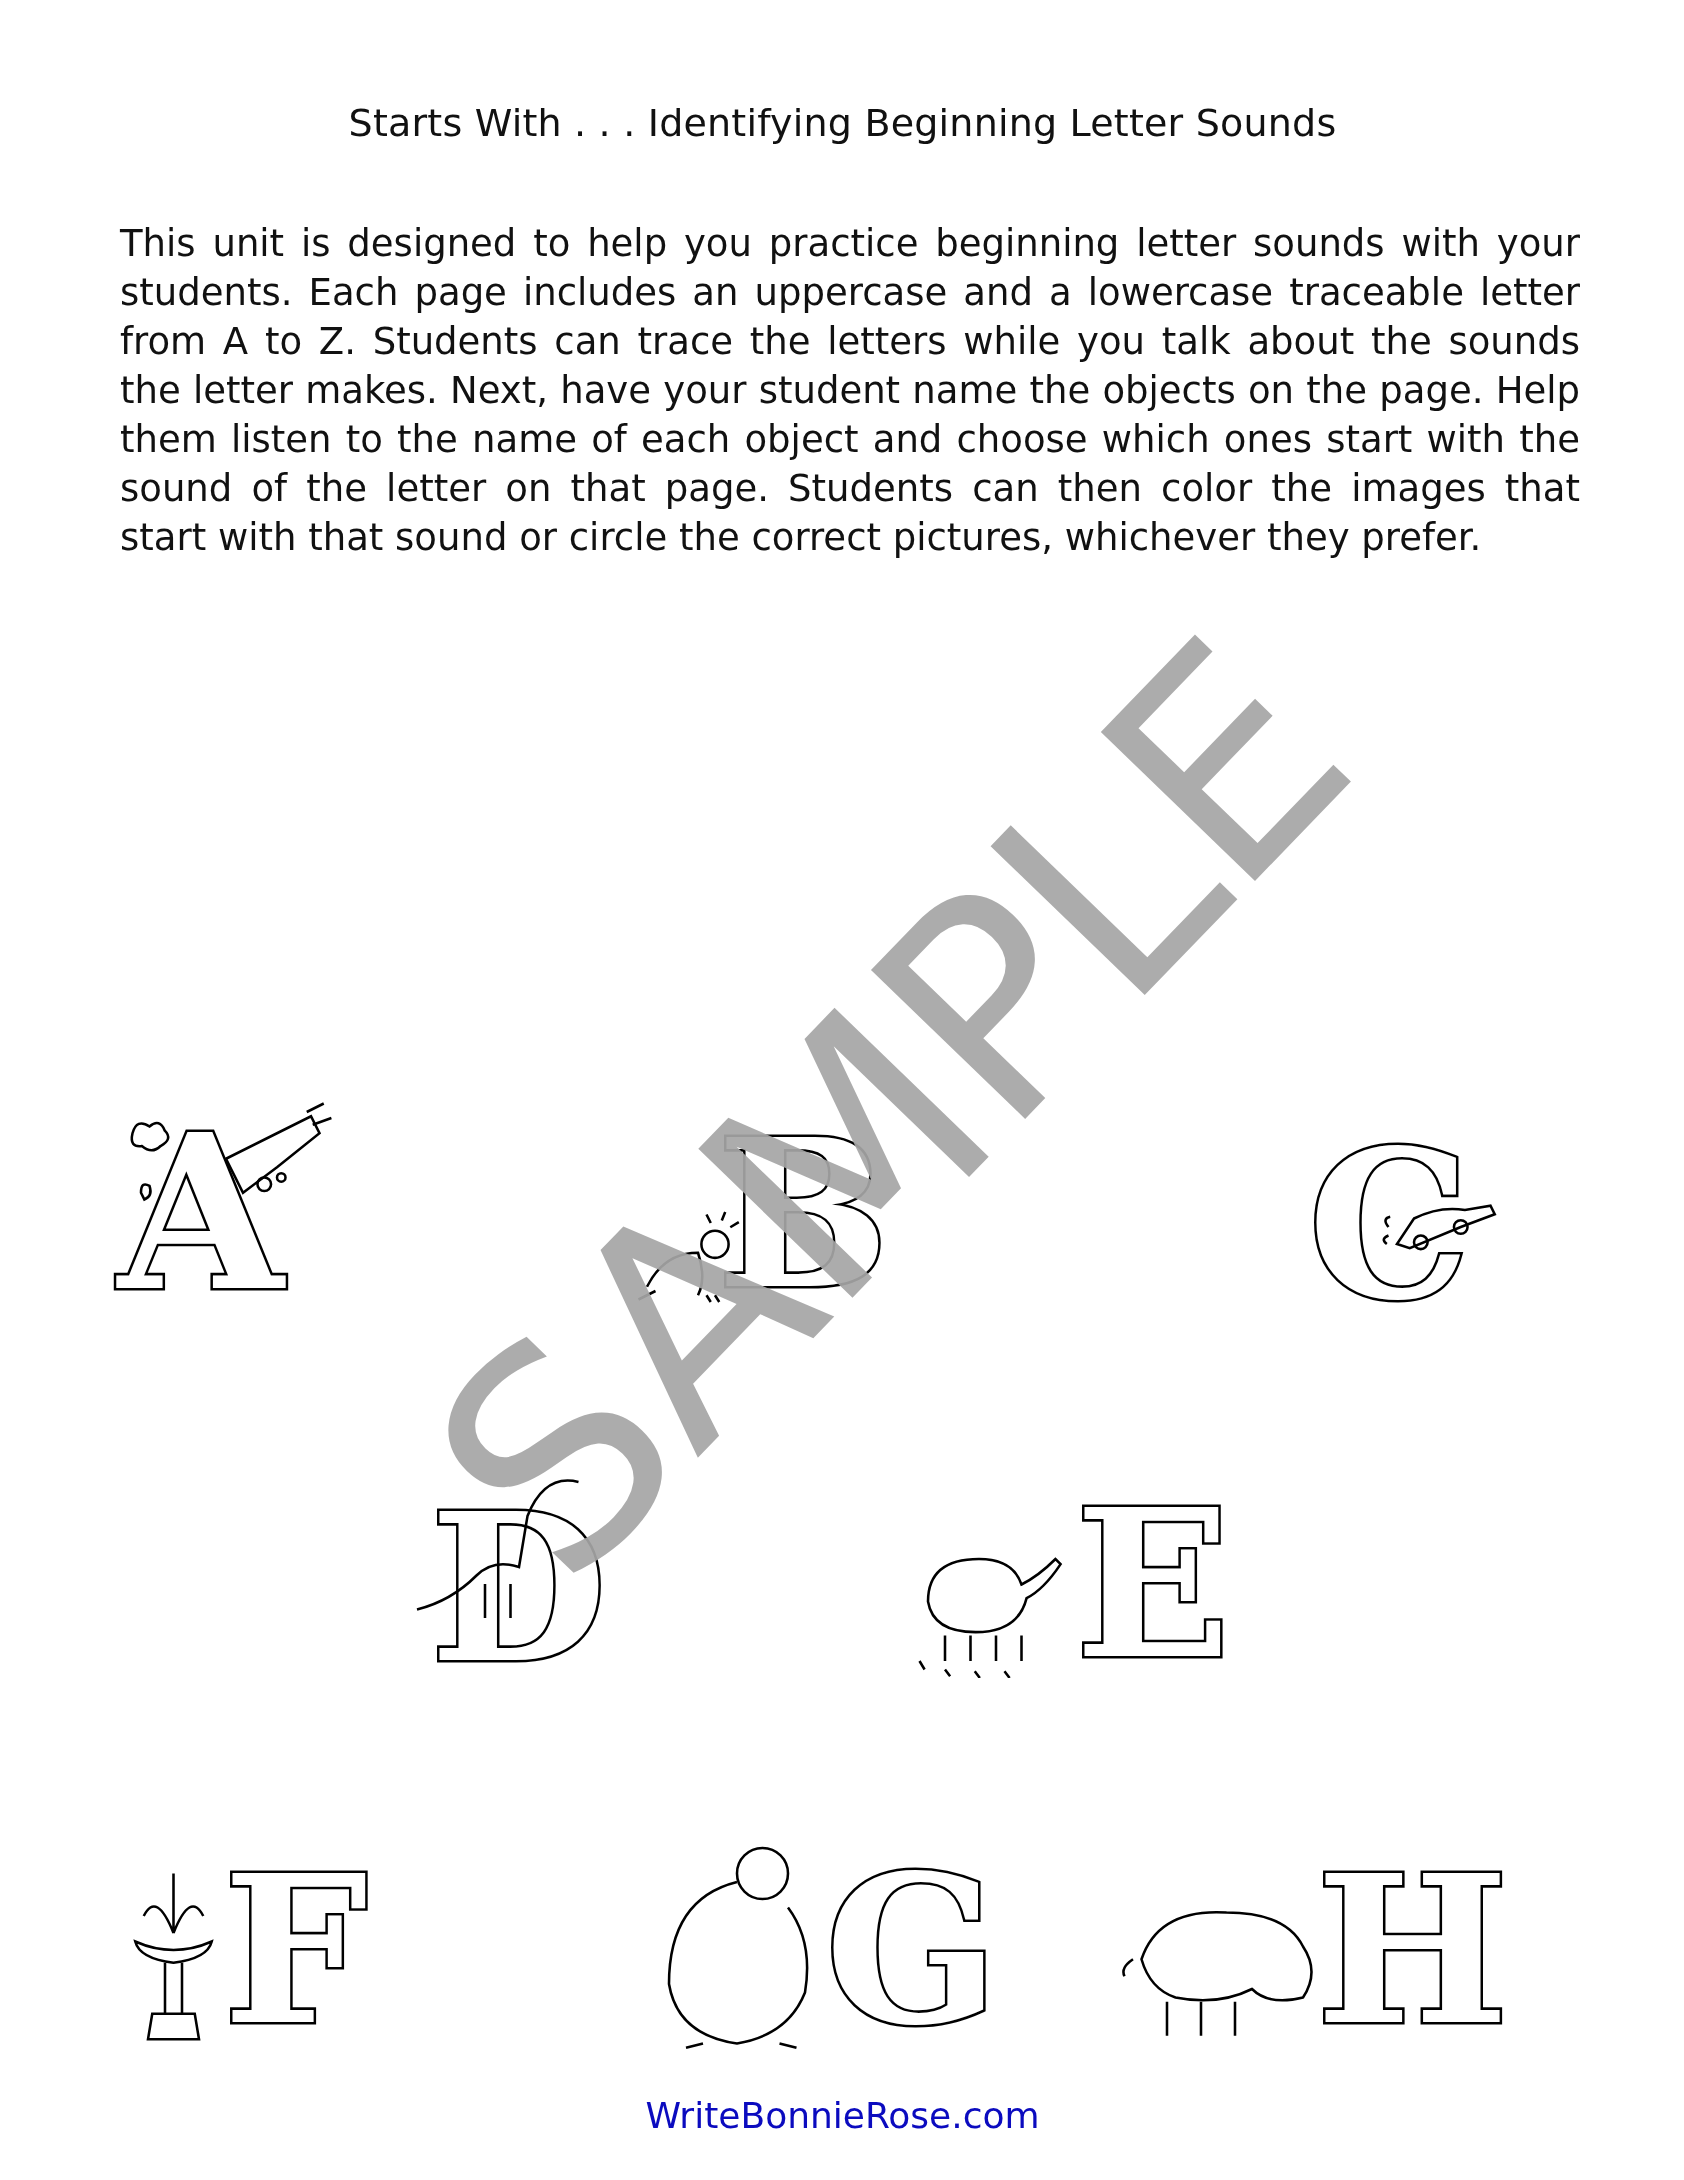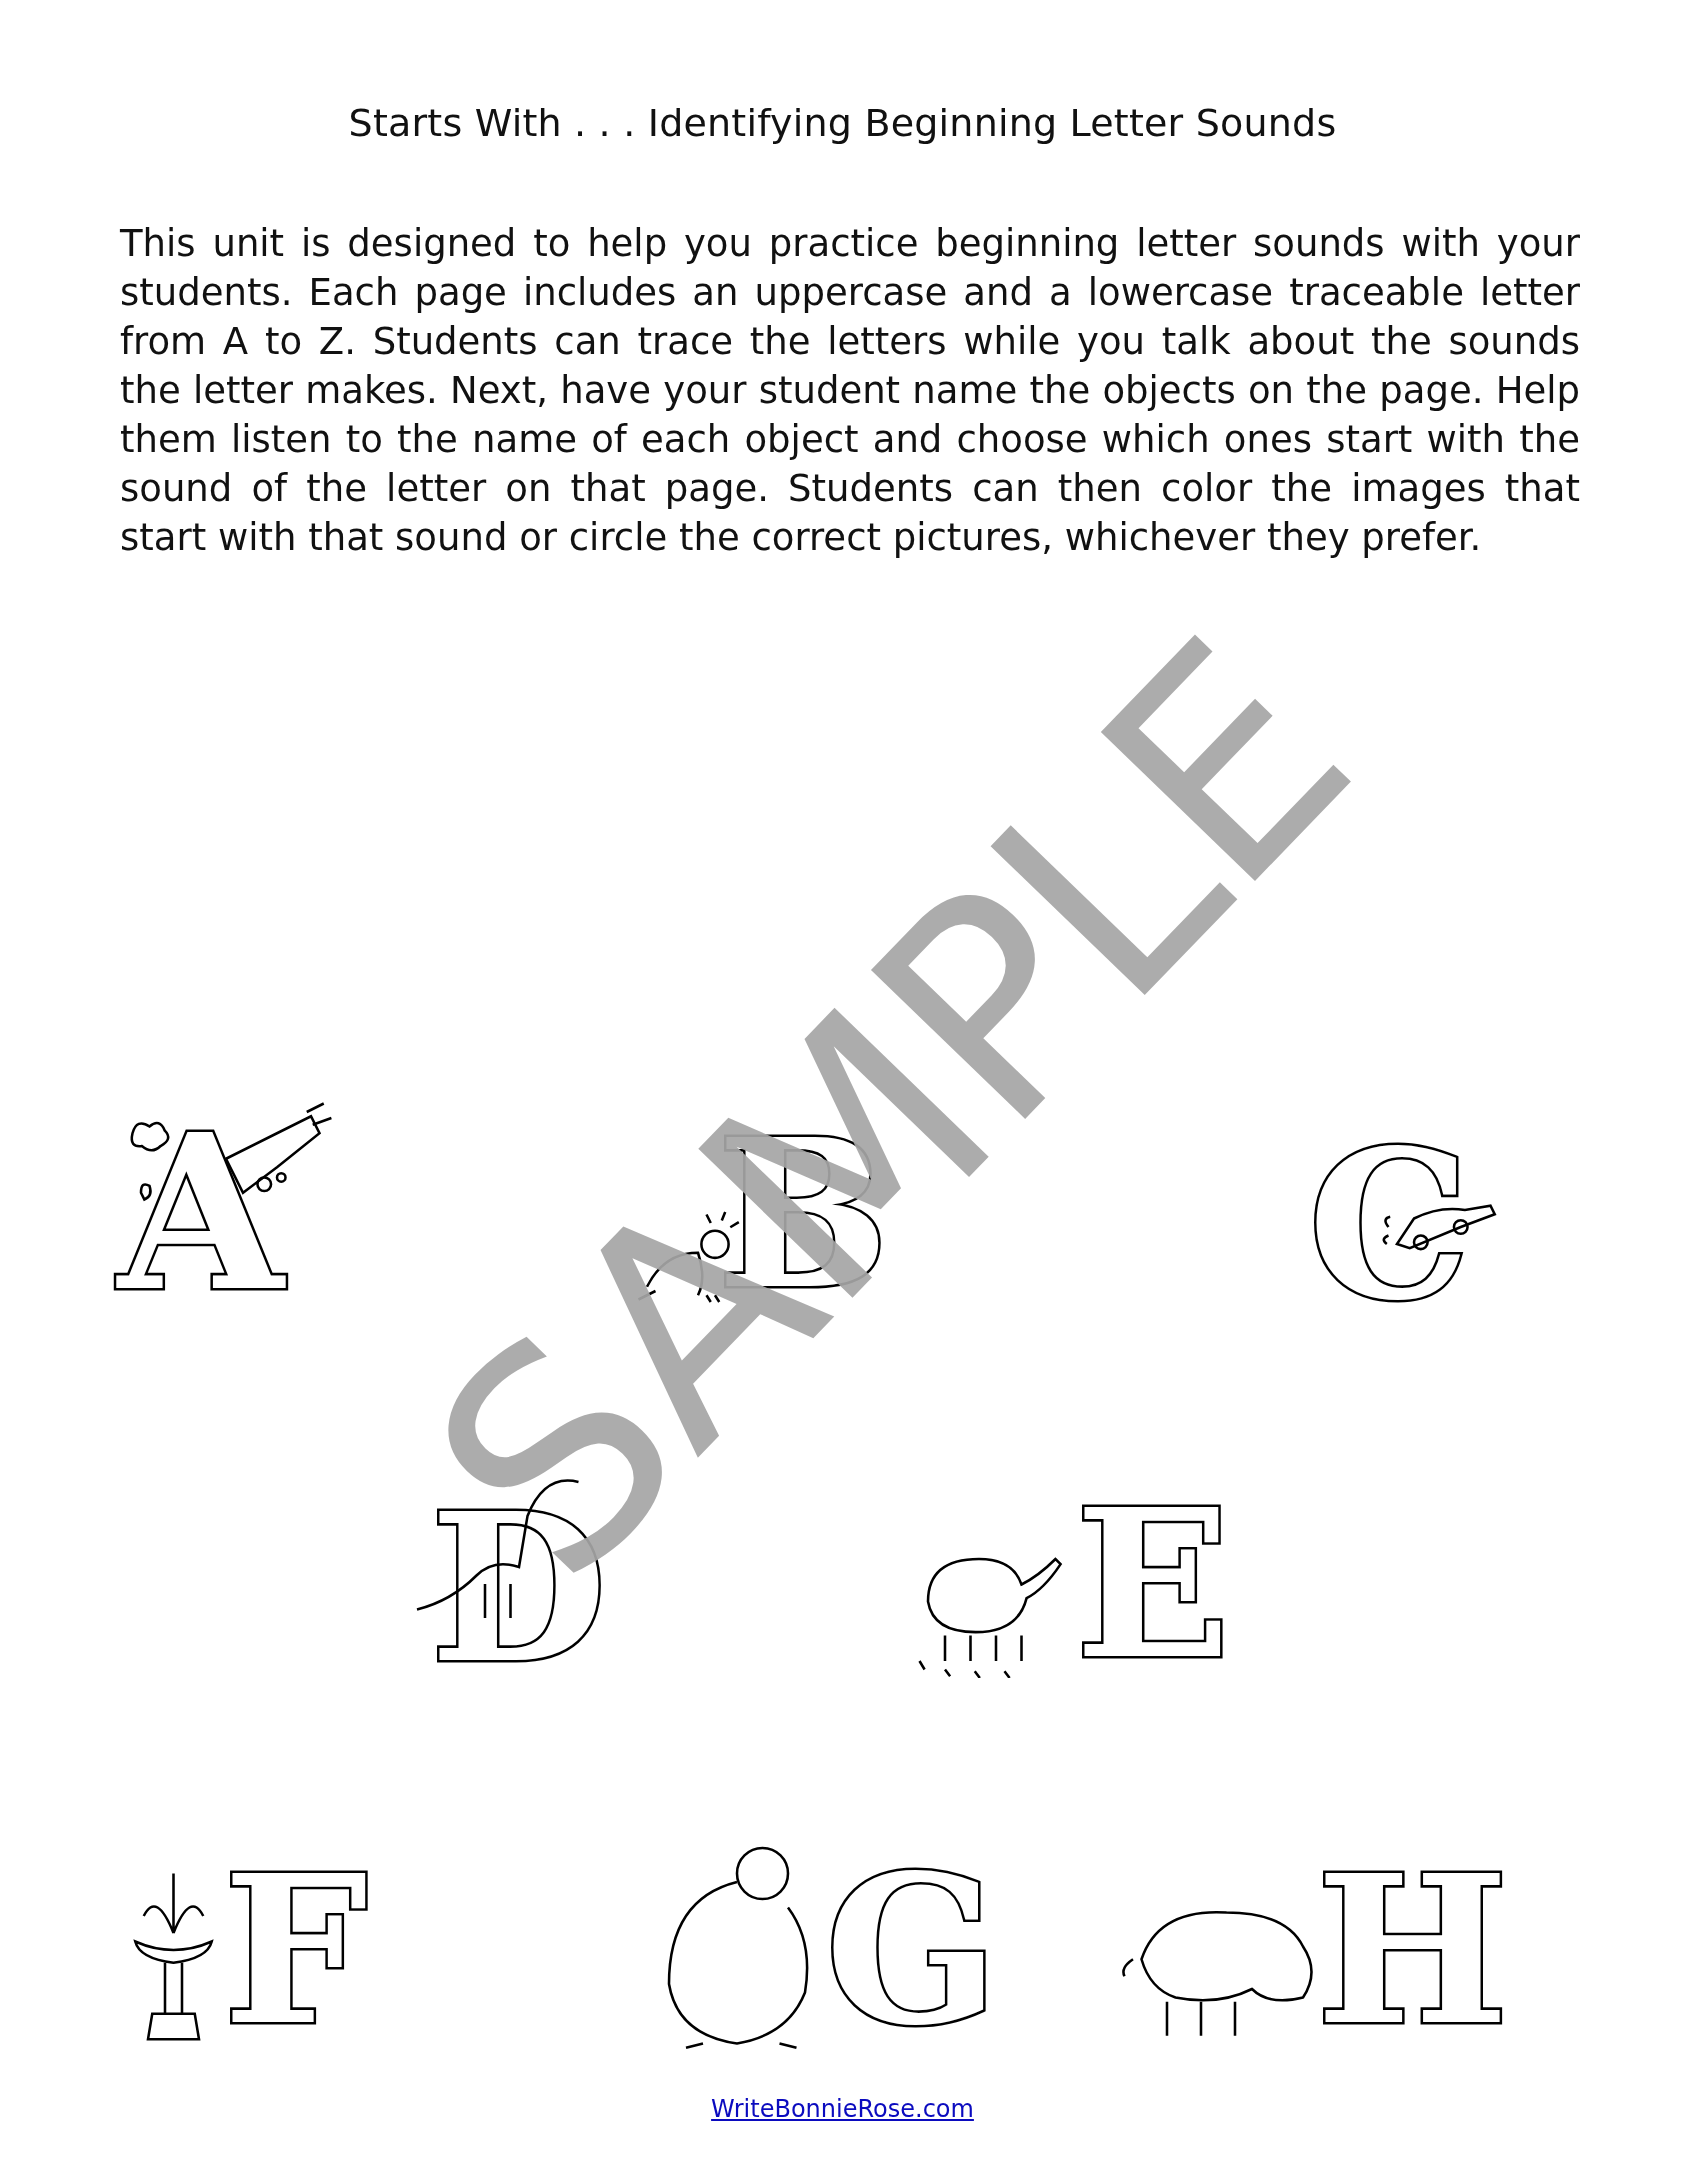--- a/index.html
+++ b/index.html
@@ -23,21 +23,21 @@
   .pic { position: absolute; }
   .watermark {
     position: absolute; left: 324px; top: 954px; width: 1107px; text-align: center;
     font-family: "DejaVu Sans", "Liberation Sans", sans-serif;
     font-size: 294px; color: #a6a6a6; opacity: 0.92; transform: rotate(-46deg);
     transform-origin: center center; letter-spacing: -5.1px; pointer-events: none;
   }
   .footer-link {
     position: absolute; top: 2095px; left: 0; width: 1685px; text-align: center;
   }
-  .footer-link a { font-size: 24px; color: #0b0bbf; text-decoration: underline; }
+  .footer-link a { font-size: 36px; color: #0b0bbf; }
 </style>
 </head>
 <body>
 
 <div class="title">Starts With . . . Identifying Beginning Letter Sounds</div>
 <p class="intro">This unit is designed to help you practice beginning letter sounds with your students. Each page includes an uppercase and a lowercase traceable letter from A to Z. Students can trace the letters while you talk about the sounds the letter makes. Next, have your student name the objects on the page. Help them listen to the name of each object and choose which ones start with the sound of the letter on that page. Students can then color the images that start with that sound or circle the correct pictures, whichever they prefer.</p>
 
 <div class="letter" style="left:118px;top:1107px;font-size:213px;">A</div>
 <svg class="pic" style="left:124px;top:1099px" width="221" height="128" viewBox="0 0 260 150" fill="none" stroke="#000" stroke-width="3">
   <path d="M10 40 q5 -18 20 -8 q12 -10 18 5 q10 10 -5 18 q-10 10 -22 0 q-15 2 -11 -15z"></path>

